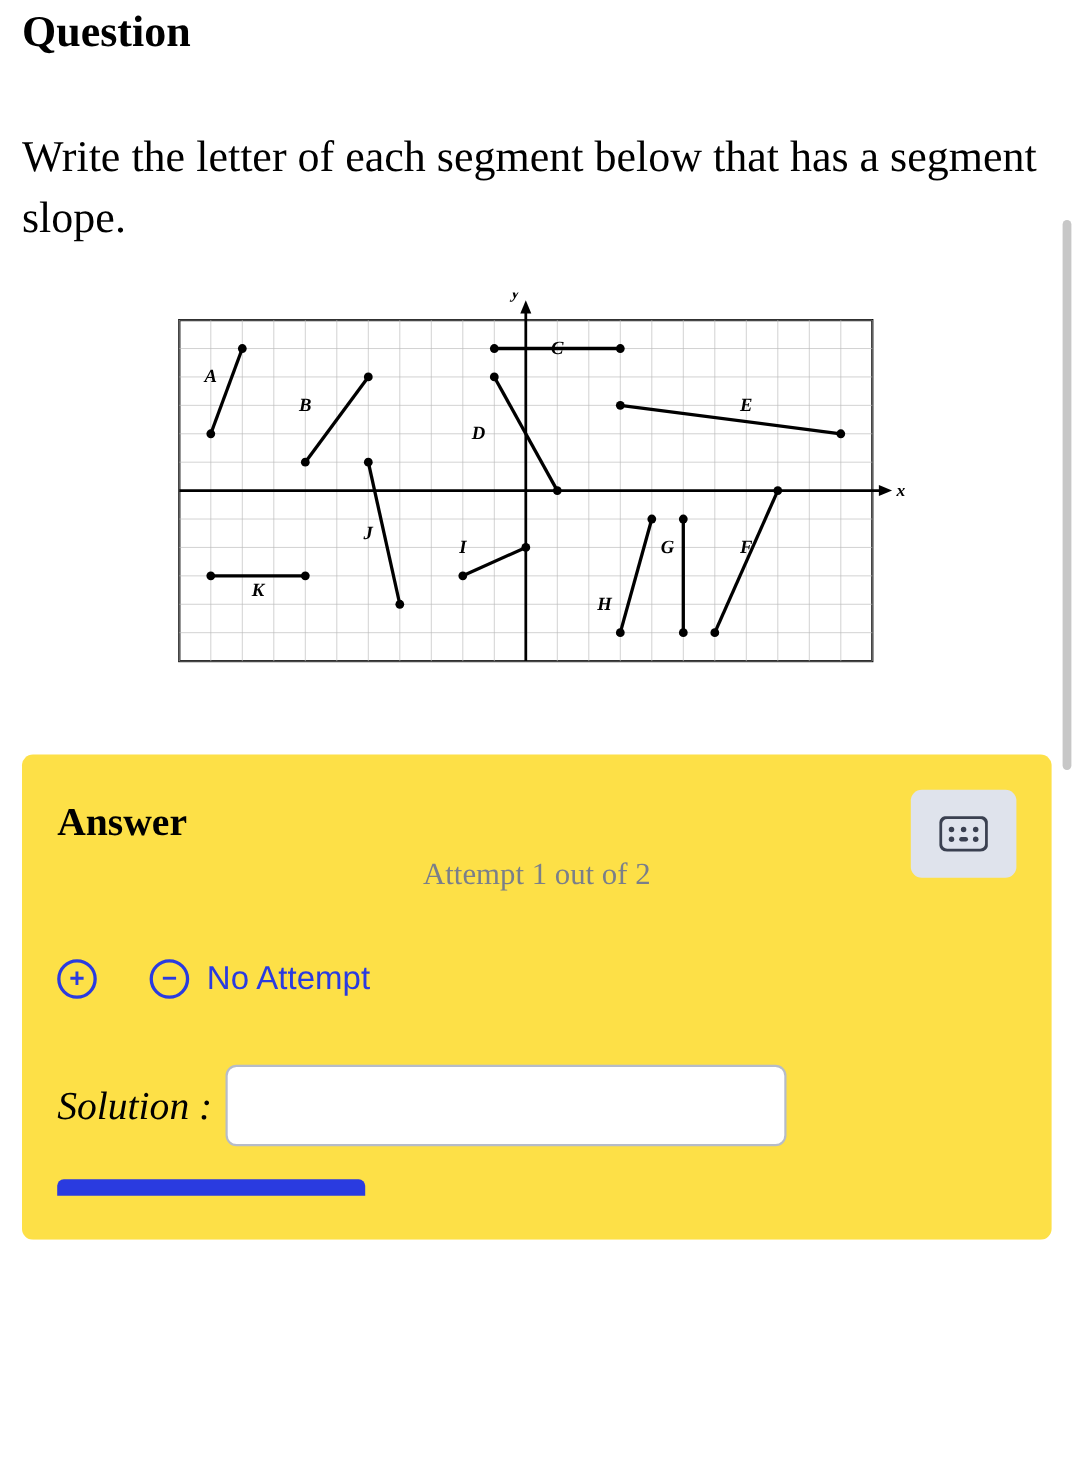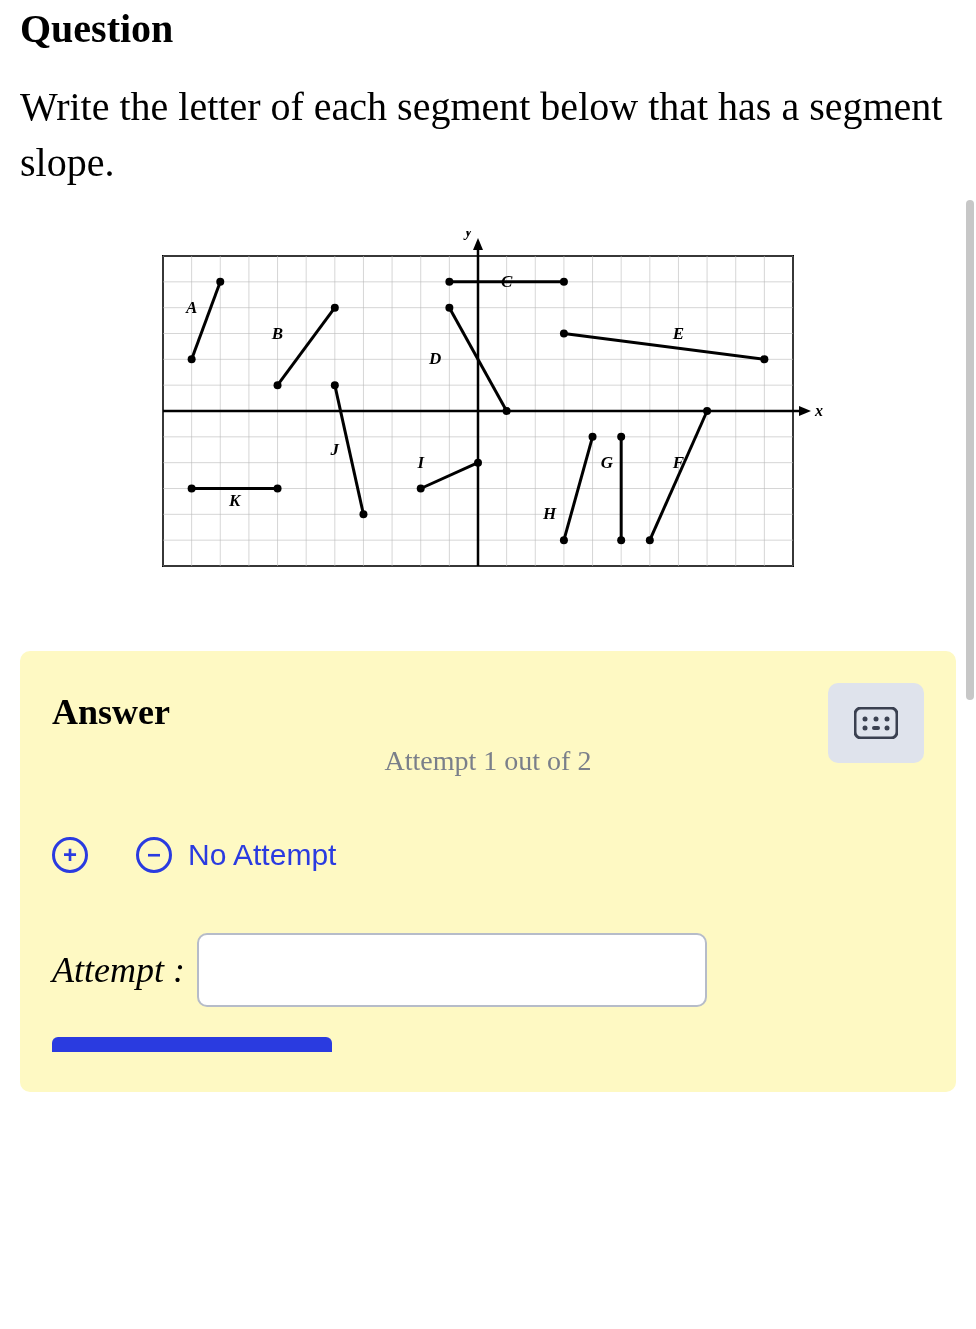--- a/index.html
+++ b/index.html
@@ -20,36 +20,36 @@
   }
   .scrollbar-thumb {
     width: 8px;
     height: 500px;
     background: #c7c7c7;
     border-radius: 4px;
   }
   .question-heading {
     font-size: 40px;
     font-weight: bold;
-    margin-bottom: 27px;
+    margin-bottom: 62px;
     padding-top: 5px;
   }
   .question-text {
     font-size: 40px;
     line-height: 1.4;
     margin-bottom: 40px;
     font-weight: 400;
   }
   .graph-container {
     display: flex;
     justify-content: center;
     margin: 40px 0 60px 0;
   }
   .answer-panel {
-    background: #fef9c3;
+    background: #fde047;
     border-radius: 10px;
     padding: 40px 32px 40px 32px;
     position: relative;
   }
   .answer-heading {
     font-size: 36px;
     font-weight: bold;
     margin-bottom: 12px;
   }
   .attempt-text {
@@ -248,18 +248,18 @@
     <div class="sol-btn">
       <div class="sol-icon">+</div>
     </div>
     <div class="sol-btn">
       <div class="sol-icon">−</div>
       <span>No Attempt</span>
     </div>
   </div>
 
   <div class="input-row">
-    <span class="input-label">Attempt :</span>
+    <span class="input-label">Solution :</span>
     <input class="answer-input" type="text" value="" style="">
   </div>
 
   <div class="submit-bar"></div>
 </div>
 
 </body></html>

